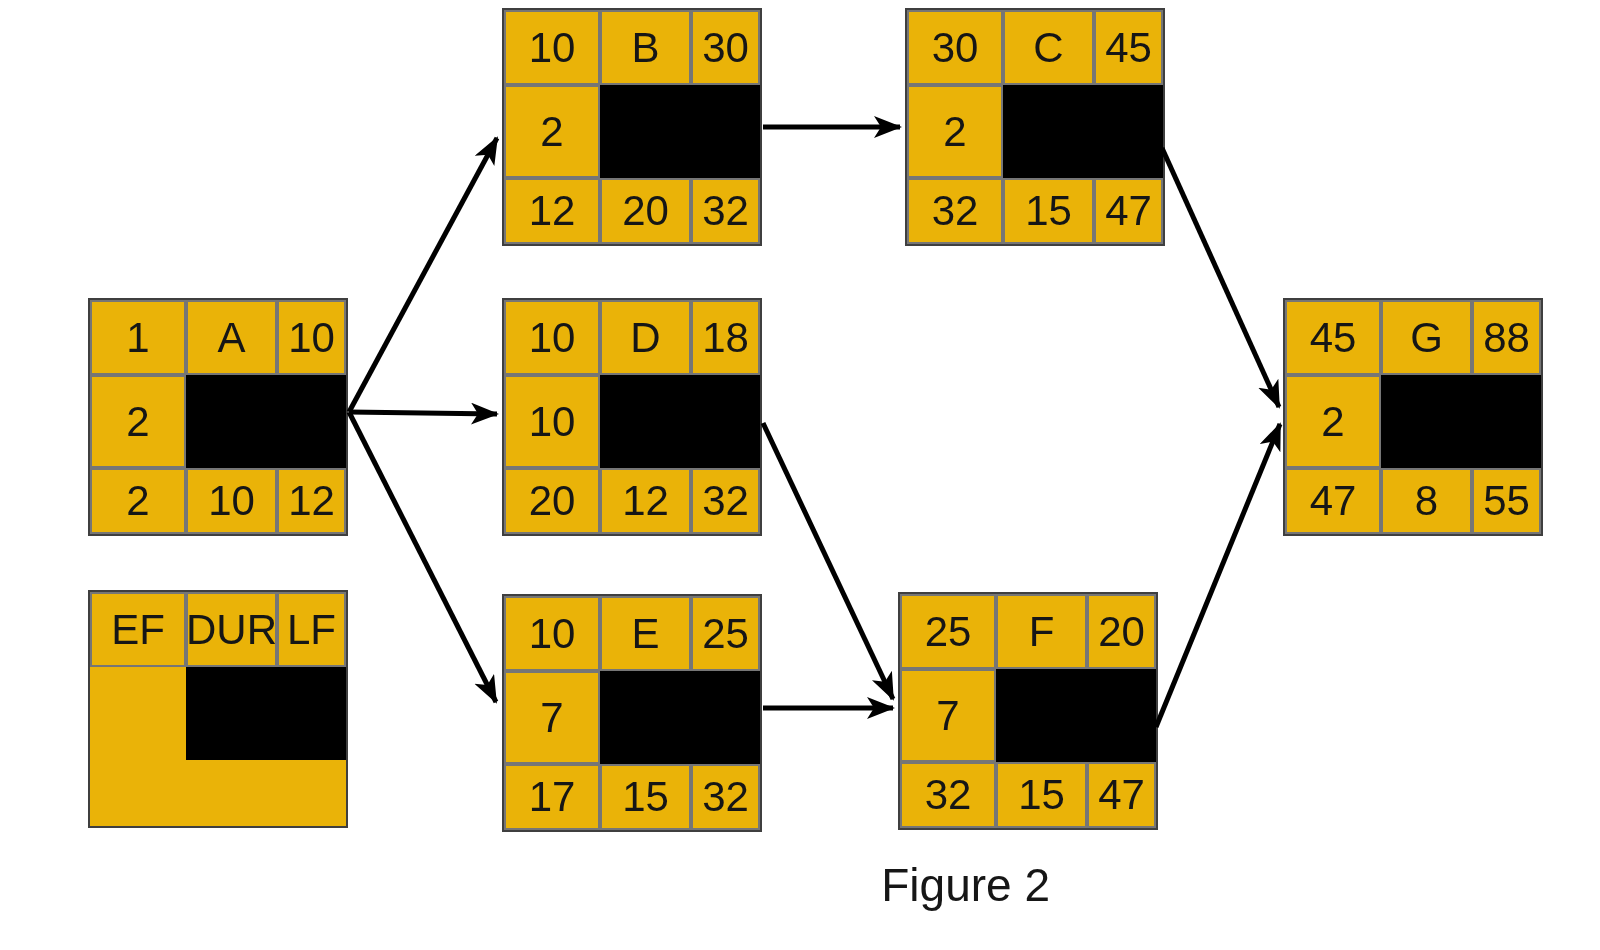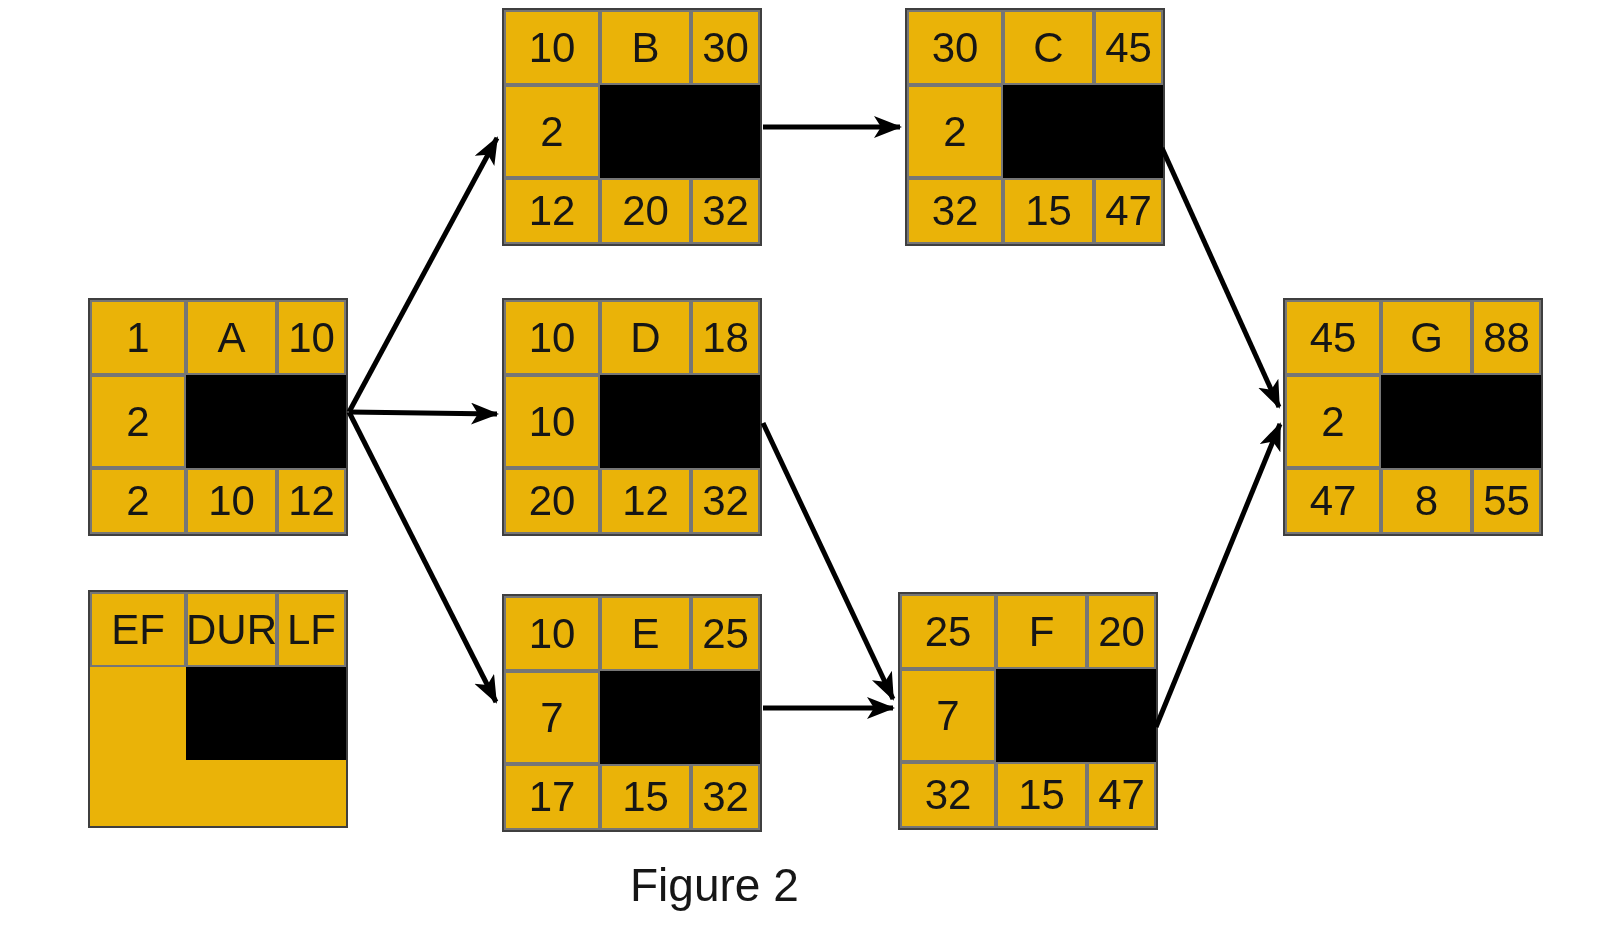--- a/index.html
+++ b/index.html
@@ -55,21 +55,21 @@
   }
   #edge-layer line {
     stroke: #000000;
     stroke-width: 5;
   }
   .caption {
     position: absolute;
     left: 630px;
     top: 858px;
     width: 420px;
-    text-align: left;
+    text-align: right;
     font-size: 46px;
     color: #161616;
     z-index: 2;
   }
   
   .pos-A { left: 88px;  top: 298px; }
   .pos-B { left: 502px; top: 8px;   }
   .pos-C { left: 905px; top: 8px;   }
   .pos-D { left: 502px; top: 298px; }
   .pos-E { left: 502px; top: 594px; }

